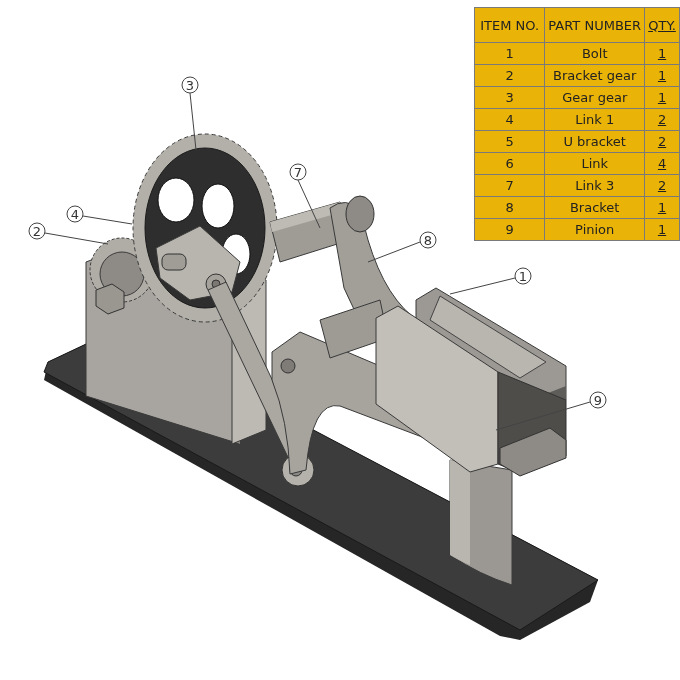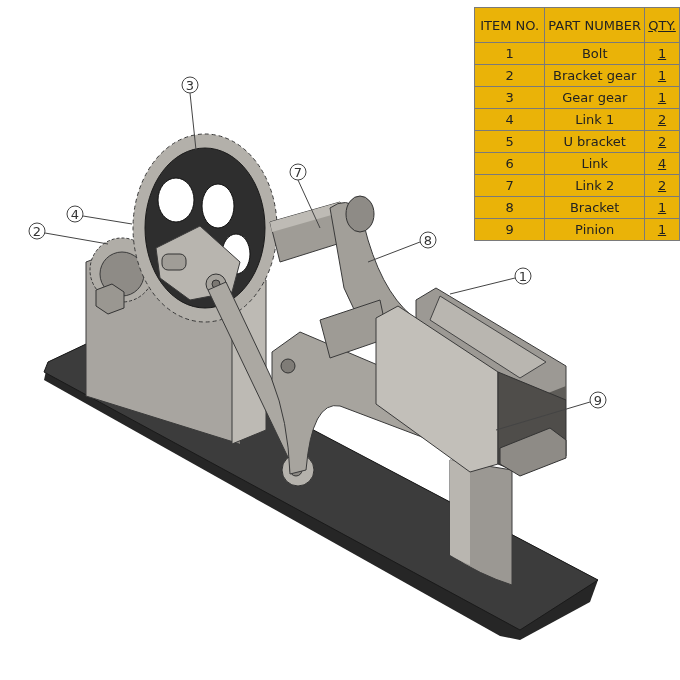--- a/index.html
+++ b/index.html
@@ -165,21 +165,21 @@
         <td class="c-part">U bracket</td>
         <td class="c-qty">2</td>
       </tr>
     <tr>
         <td class="c-item">6</td>
         <td class="c-part">Link</td>
         <td class="c-qty">4</td>
       </tr>
     <tr>
         <td class="c-item">7</td>
-        <td class="c-part">Link 2</td>
+        <td class="c-part">Link 3</td>
         <td class="c-qty">2</td>
       </tr>
     <tr>
         <td class="c-item">8</td>
         <td class="c-part">Bracket</td>
         <td class="c-qty">1</td>
       </tr>
     <tr>
         <td class="c-item">9</td>
         <td class="c-part">Pinion</td>

